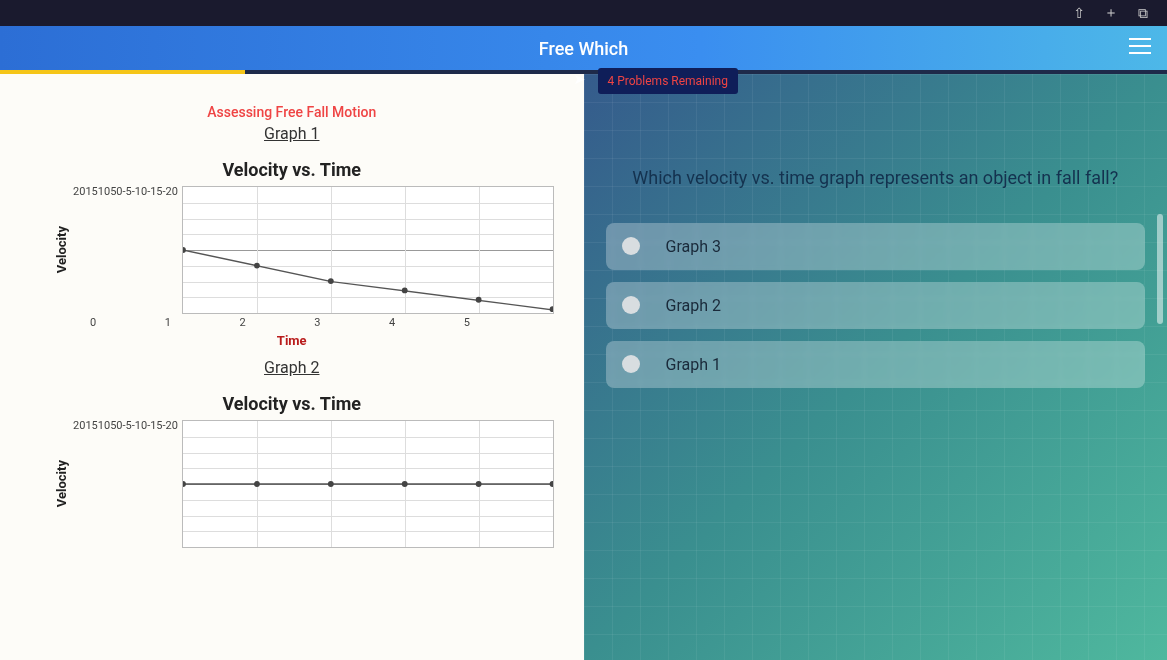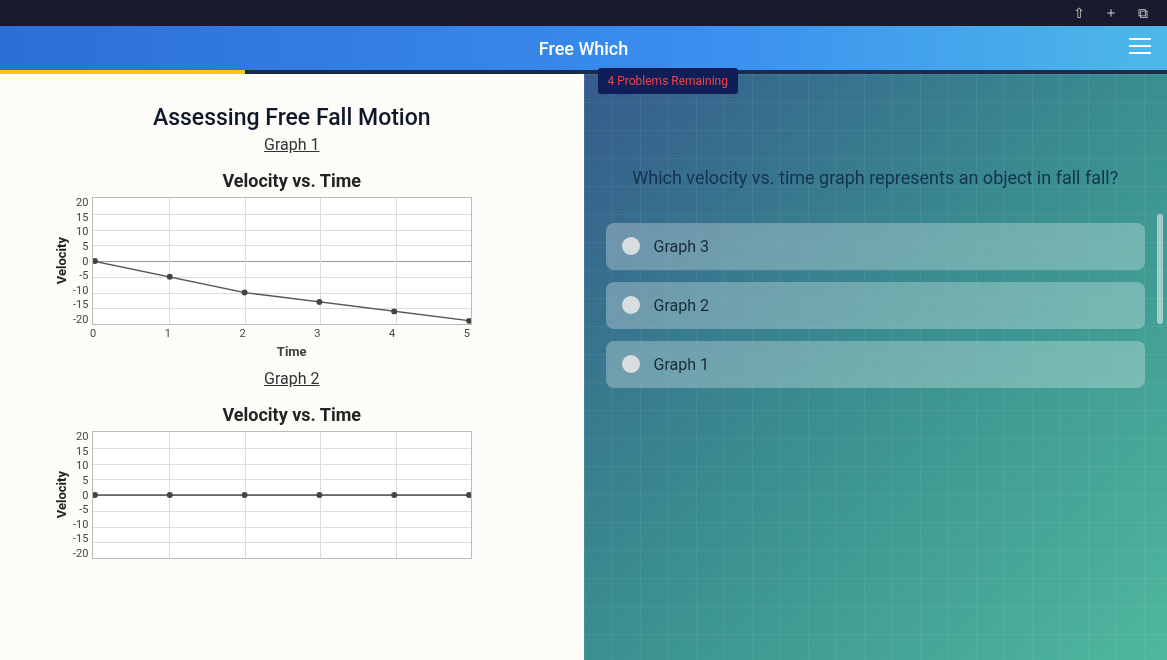--- a/index.html
+++ b/index.html
@@ -83,22 +83,22 @@
       left: 14px;
       background: #0f1e59;
       color: #ef4444;
       font-size: 12px;
       padding: 6px 10px;
       border-radius: 3px;
       z-index: 3;
     }
     .assess-title {
       text-align: center;
-      font-size: 23px;
-      color: #0f172a;
+      font-size: 14px;
+      color: #ef4444;
       font-weight: 500;
       margin-top: 6px;
     }
     .graph-label {
       text-align: center;
       font-size: 16px;
       color: #333;
       text-decoration: underline;
       margin-top: 4px;
       margin-bottom: 16px;
@@ -119,21 +119,21 @@
     }
     .ylabel {
       writing-mode: vertical-rl;
       transform: rotate(180deg);
       font-size: 13px;
       font-weight: 700;
       color: #222;
     }
     .yticks {
       display: flex;
-      flex-direction: column;
+      flex-direction: row;
       justify-content: space-between;
       font-size: 11px;
       color: #444;
       text-align: right;
       height: 128px;
       line-height: 1;
     }
     .plot {
       width: 380px;
       height: 128px;
@@ -147,21 +147,21 @@
     .plot .vline {
       position: absolute; top:0; bottom:0; width:1px; background:#ddd;
     }
     .plot .zero {
       background:#999;
     }
     .xlabel {
       text-align: center;
       font-size: 13px;
       font-weight: 700;
-      color: #404040;
+      color: #b91c1c;
       margin-top: 4px;
     }
     .xticks {
       display:flex;
       justify-content:space-between;
       font-size:11px;
       color:#444;
       padding:0;
       margin-left: 60px;
       width: 380px;
@@ -184,21 +184,21 @@
       z-index: 2;
       padding: 0 4px;
     }
     .option {
       background: rgba(255,255,255,0.28);
       backdrop-filter: blur(2px);
       border-radius: 8px;
       padding: 14px 16px;
       display: flex;
       align-items: center;
-      gap: 14px;
+      gap: 26px;
       color: #1a2a3a;
       font-size: 16px;
       cursor: pointer;
     }
     .radio {
       width: 18px;
       height: 18px;
       border-radius: 50%;
       background: #d8dde0;
       flex-shrink: 0;

